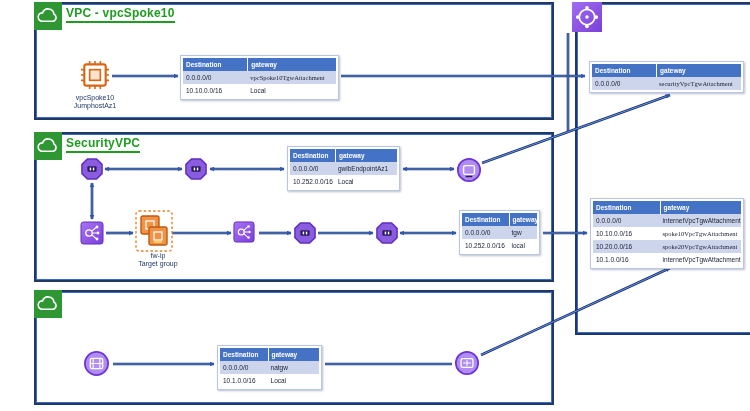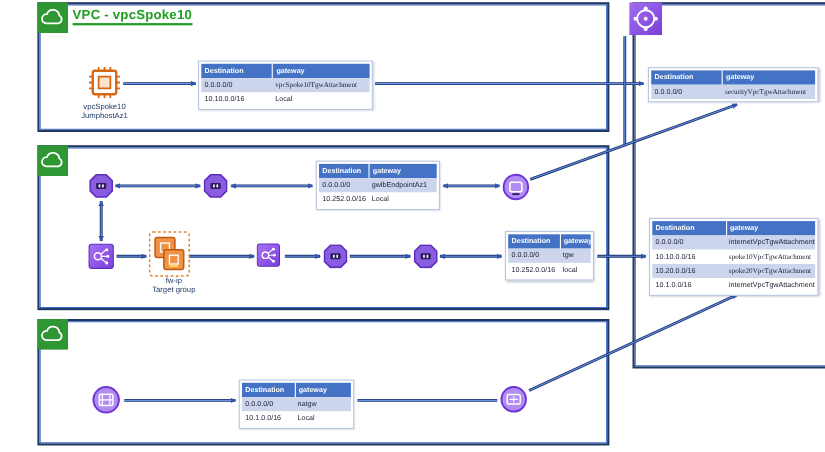--- a/index.html
+++ b/index.html
@@ -123,20 +123,21 @@
       </svg>
   </div>
   <div class="box-title" style="left:34px;top:6px">VPC - vpcSpoke10</div>
 
   <div class="corner-icon" style="left:2px;top:132px">
     <svg width="28" height="28" viewBox="0 0 24 24">
         <rect width="24" height="24" fill="#2e9632"></rect>
         <path d="M7 16.5a3.6 3.6 0 0 1 .4-7.2 5 5 0 0 1 9.7 1.1 3.3 3.3 0 0 1-.6 6.1 z" fill="none" stroke="#ffffff" stroke-width="1.4"></path>
       </svg>
   </div>
+  <div class="box-title" style="left:34px;top:136px">SecurityVPC</div>
 
   <div class="corner-icon" style="left:2px;top:290px">
     <svg width="28" height="28" viewBox="0 0 24 24">
         <rect width="24" height="24" fill="#2e9632"></rect>
         <path d="M7 16.5a3.6 3.6 0 0 1 .4-7.2 5 5 0 0 1 9.7 1.1 3.3 3.3 0 0 1-.6 6.1 z" fill="none" stroke="#ffffff" stroke-width="1.4"></path>
       </svg>
   </div>
 
   <div class="icon" style="left:540px;top:2px">
     <svg width="30" height="30" viewBox="0 0 24 24">

